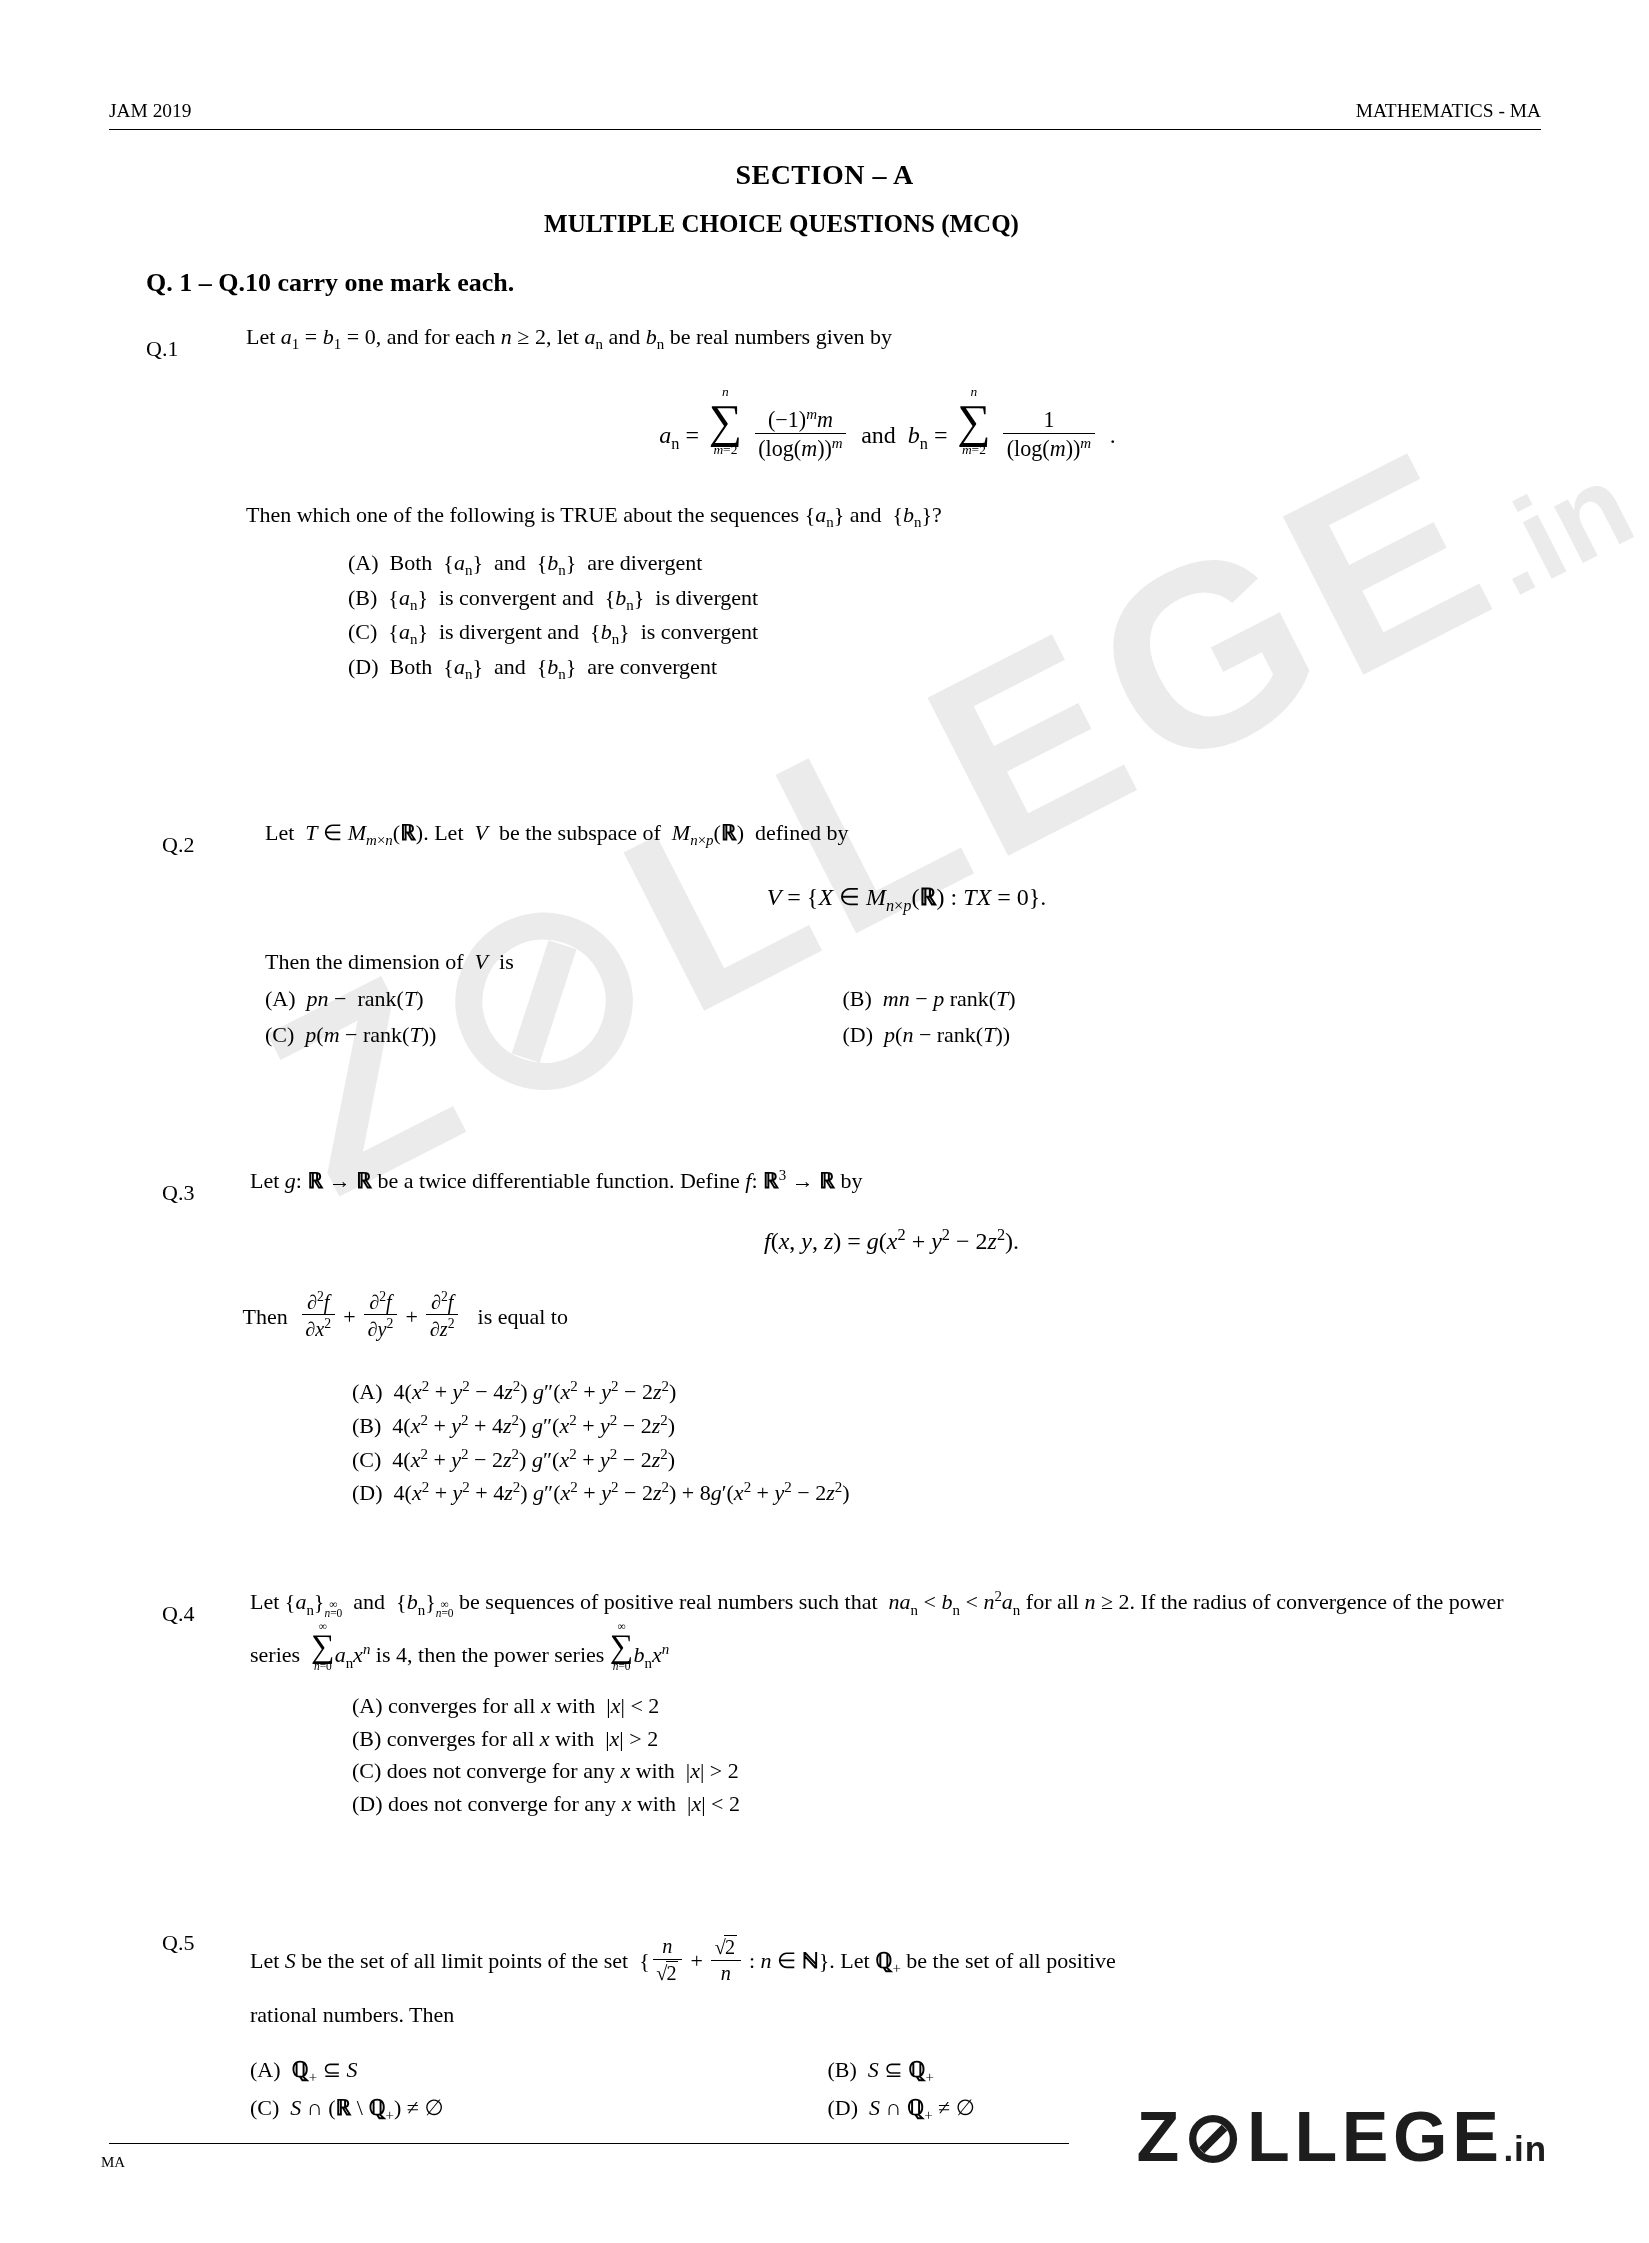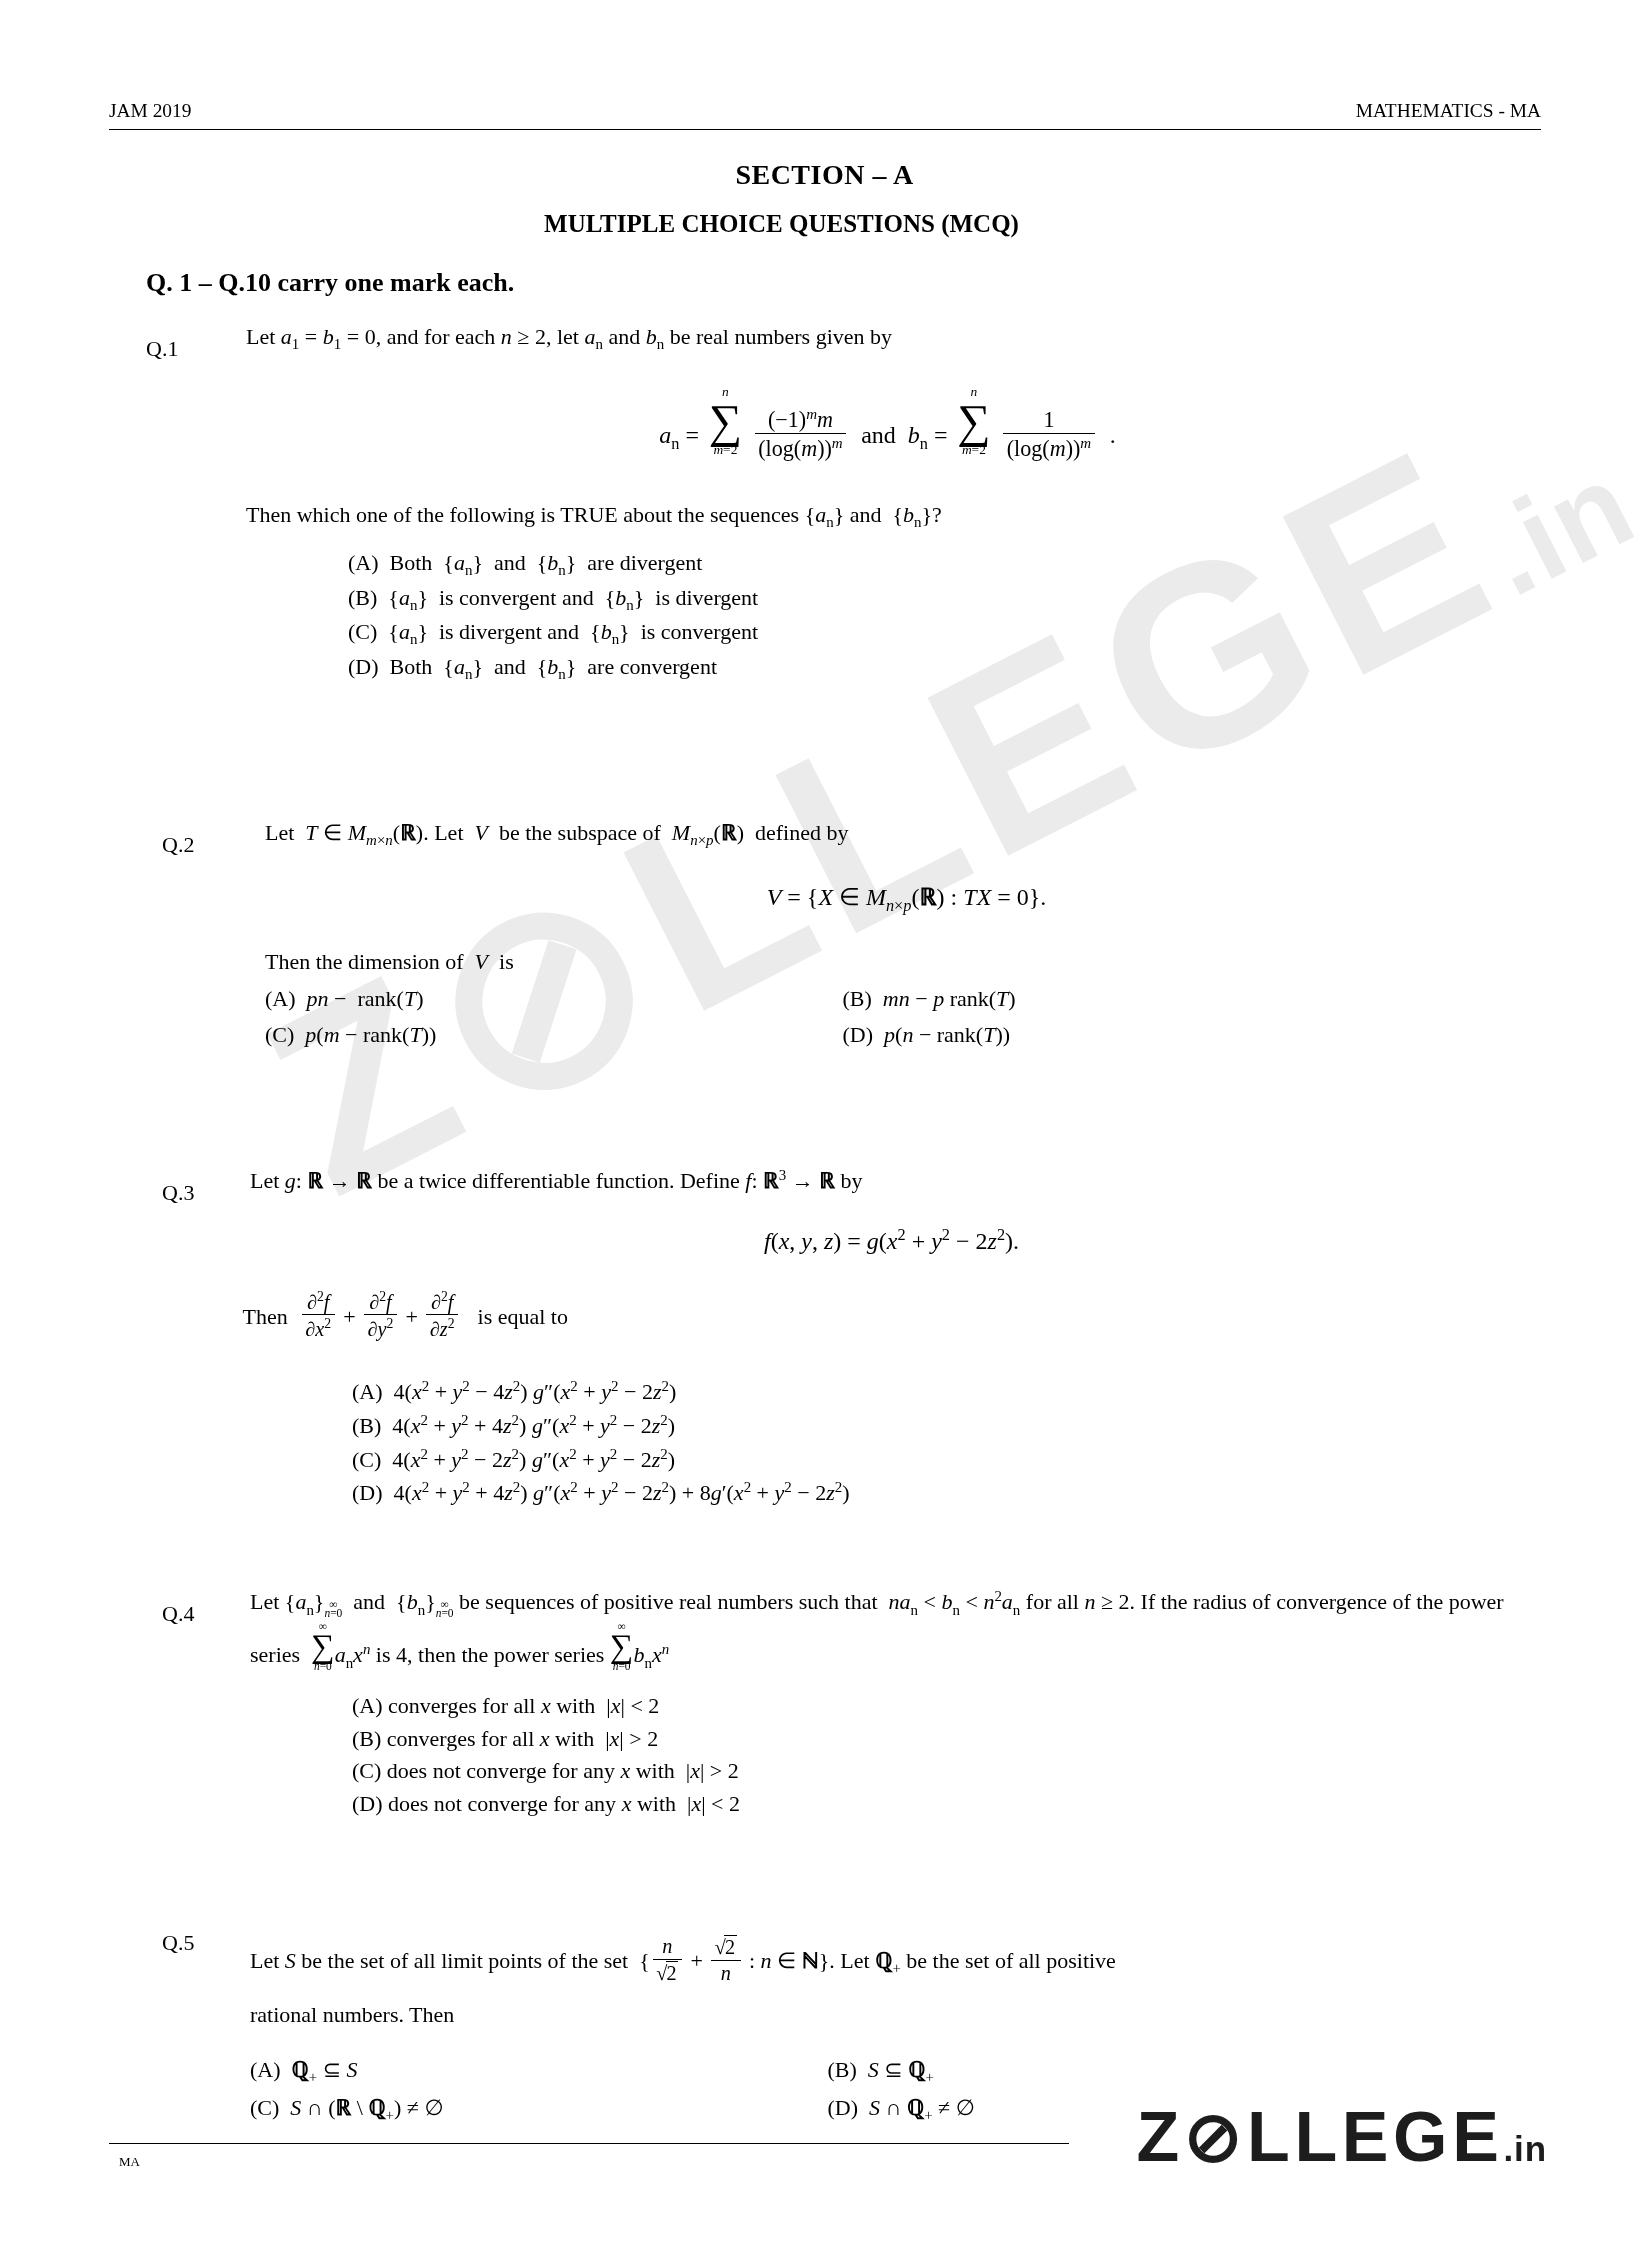--- a/index.html
+++ b/index.html
@@ -73,23 +73,23 @@
     position: absolute;
     left: 109px;
     top: 2143px;
     width: 960px;
     height: 0.9px;
     background: #000;
     z-index: 3;
   }
   .ftr-left {
     position: absolute;
-    left: 119px;
+    left: 101px;
     top: 2154px;
-    font-size: 13px;
+    font-size: 15px;
     z-index: 3;
   }
   
   .logo {
     position: absolute;
     right: 102px;
     bottom: 66px;
     font-family: "Liberation Sans", sans-serif;
     font-weight: 700;
     font-size: 70px;

